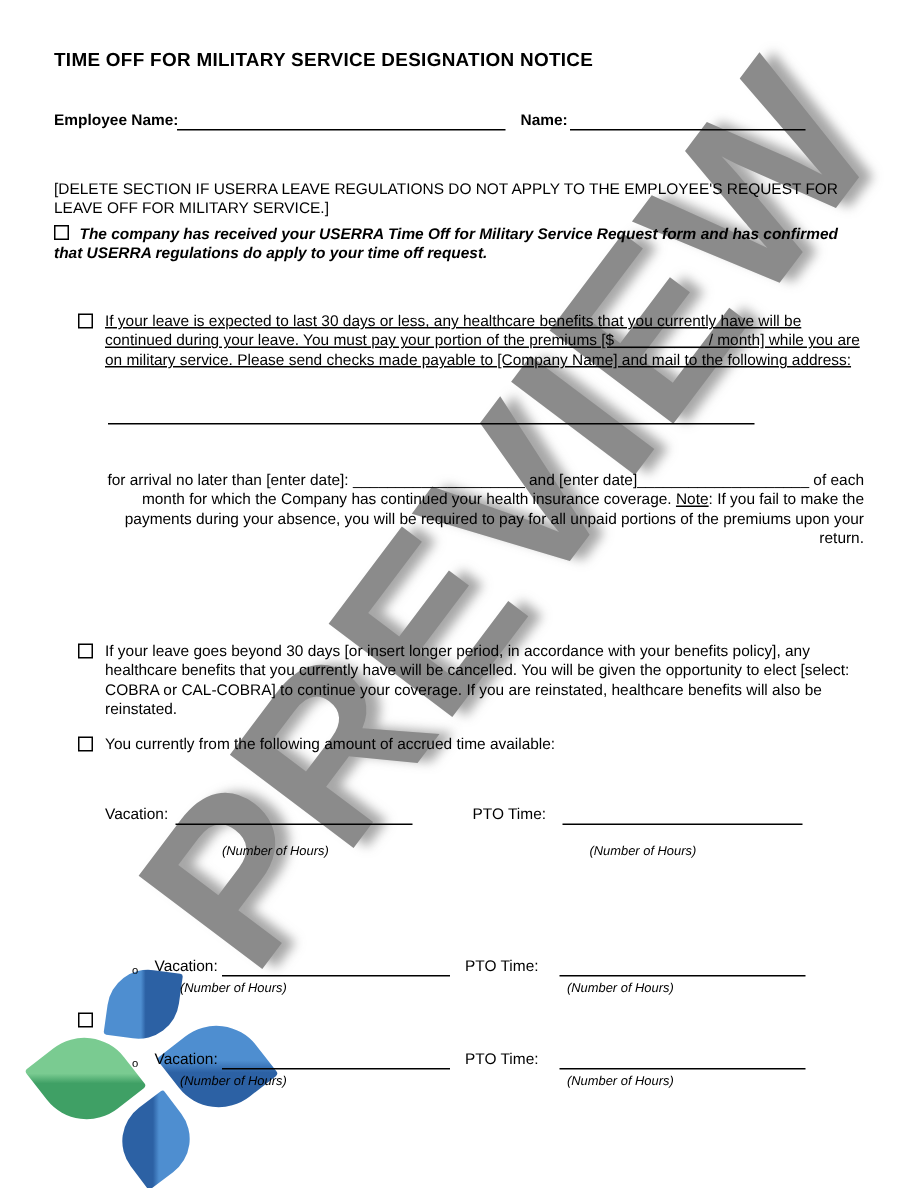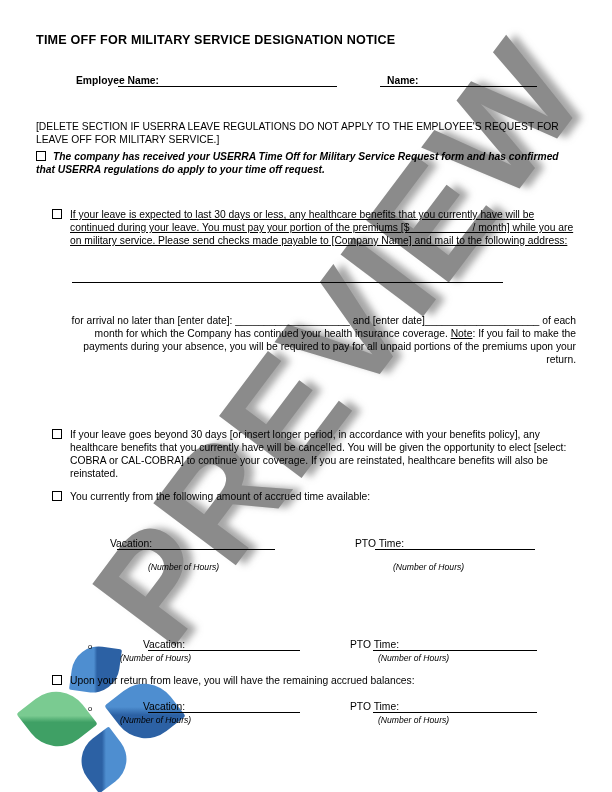--- a/index.html
+++ b/index.html
@@ -52,21 +52,21 @@
 
   .cb {
     position:absolute; left:16px; top:1px; width:10px; height:10px;
     border:1.4px solid #000; background:transparent; box-sizing:border-box;
   }
   .cb-inline {
     display:inline-block; width:10px; height:10px; border:1.4px solid #000;
     margin-right:7px; vertical-align:-1px; box-sizing:border-box;
   }
 
-  .lbl { position:absolute; white-space:nowrap;margin-left:40px; }
+  .lbl { position:absolute; white-space:nowrap; }
   .blankline { position:absolute; height:12px; border-bottom:1.2px solid #000; }
   .noh { position:absolute; font-style:italic; font-size:8.6px; white-space:nowrap;text-align:right; }
   .bullet-o { position:absolute; font-size:7.5px; }
   .u { text-decoration:underline; }
   .addr-line { position:absolute; left:72px; top:272px; width:431px; height:10px; border-bottom:1.2px solid #000; }
 </style>
 </head>
 <body>
 
 <div class="page">
@@ -133,21 +133,20 @@
       <span class="lbl" style="left:67px; top:0;">Vacation:</span>
       <span class="blankline" style="left:112px; top:0; width:152px;"></span>
       <span class="lbl" style="left:274px; top:0;">PTO Time:</span>
       <span class="blankline" style="left:337px; top:0; width:164px;"></span>
       <span class="noh" style="left:84px; top:14px;">(Number of Hours)</span>
       <span class="noh" style="left:342px; top:14px;">(Number of Hours)</span>
     </div>
 
     <div class="blk hang" style="top:674px;">
       <span class="cb"></span>
-      <span>Upon your return from leave, you will have the remaining accrued balances:</span>
     </div>
 
     <div class="blk" style="top:700px; height:16px;">
       <span class="bullet-o" style="left:52px; top:2px;">o</span>
       <span class="lbl" style="left:67px; top:0;">Vacation:</span>
       <span class="blankline" style="left:112px; top:0; width:152px;"></span>
       <span class="lbl" style="left:274px; top:0;">PTO Time:</span>
       <span class="blankline" style="left:337px; top:0; width:164px;"></span>
       <span class="noh" style="left:84px; top:14px;">(Number of Hours)</span>
       <span class="noh" style="left:342px; top:14px;">(Number of Hours)</span>

